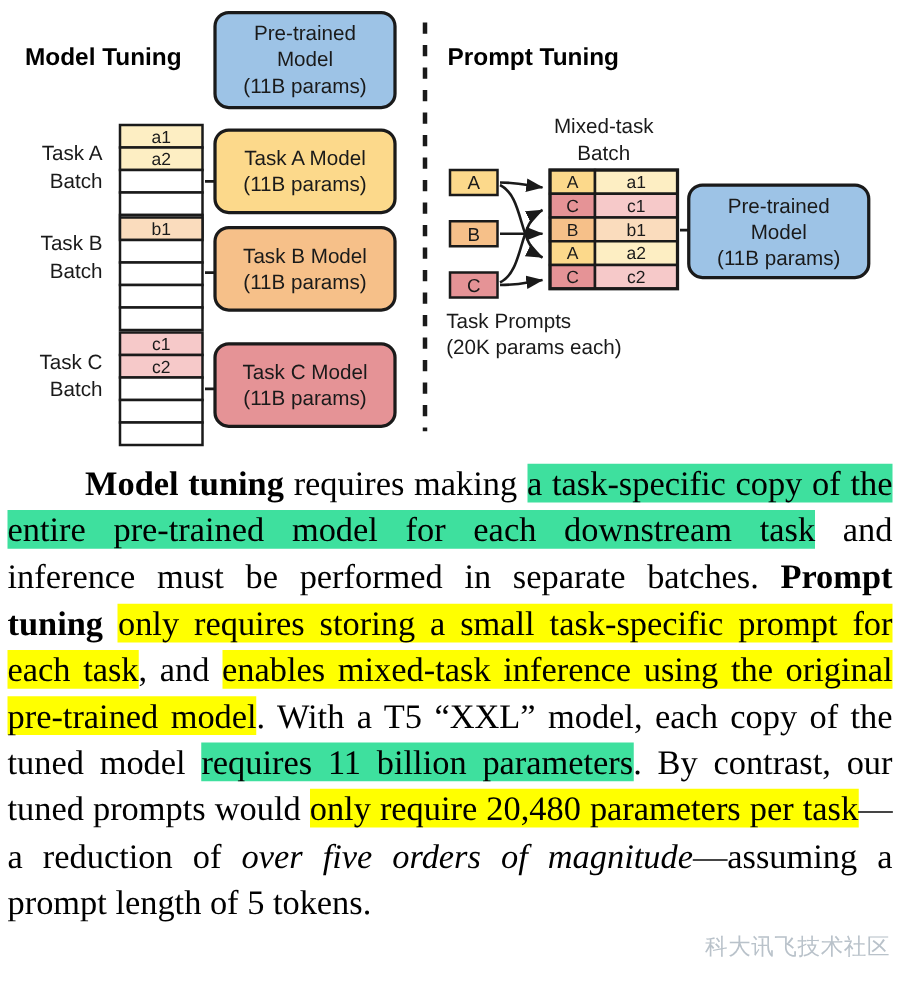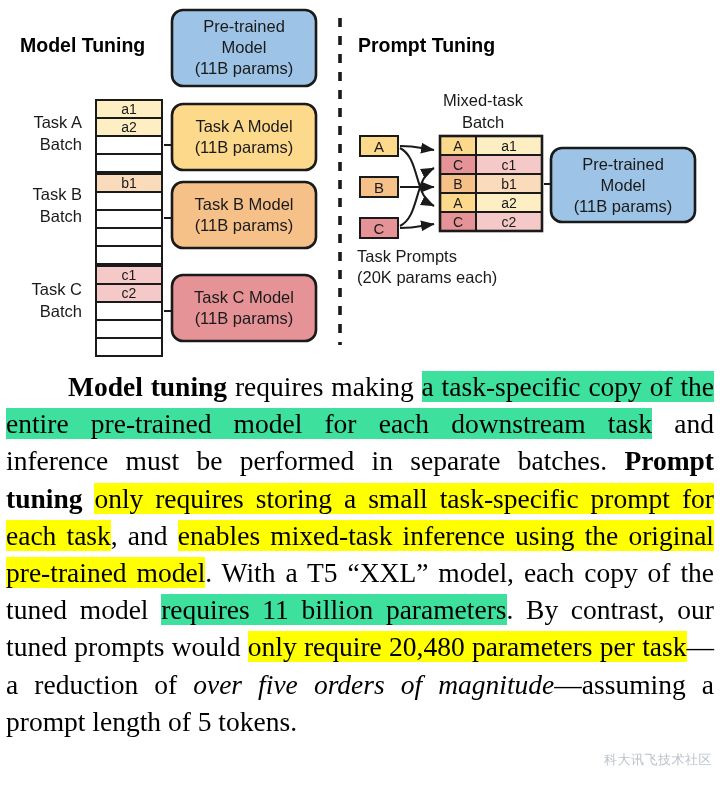--- a/index.html
+++ b/index.html
@@ -75,21 +75,21 @@
   #prose .hl-green { background: #3ee09e; }
   #prose .hl-yellow { background: #ffff00; }
   #prose .b { font-weight: bold; }
   #prose .i { font-style: italic; }
 
   #watermark {
     position: absolute;
     right: 8px;
     bottom: 22px;
     font-family: "DejaVu Sans", sans-serif;
-    font-size: 13px;
+    font-size: 18px;
     color: #b9c2ca;
     letter-spacing: 0.5px;
     pointer-events: none;
     white-space: nowrap;
   }
 </style>
 </head>
 <body>
 
 <div id="figure">

